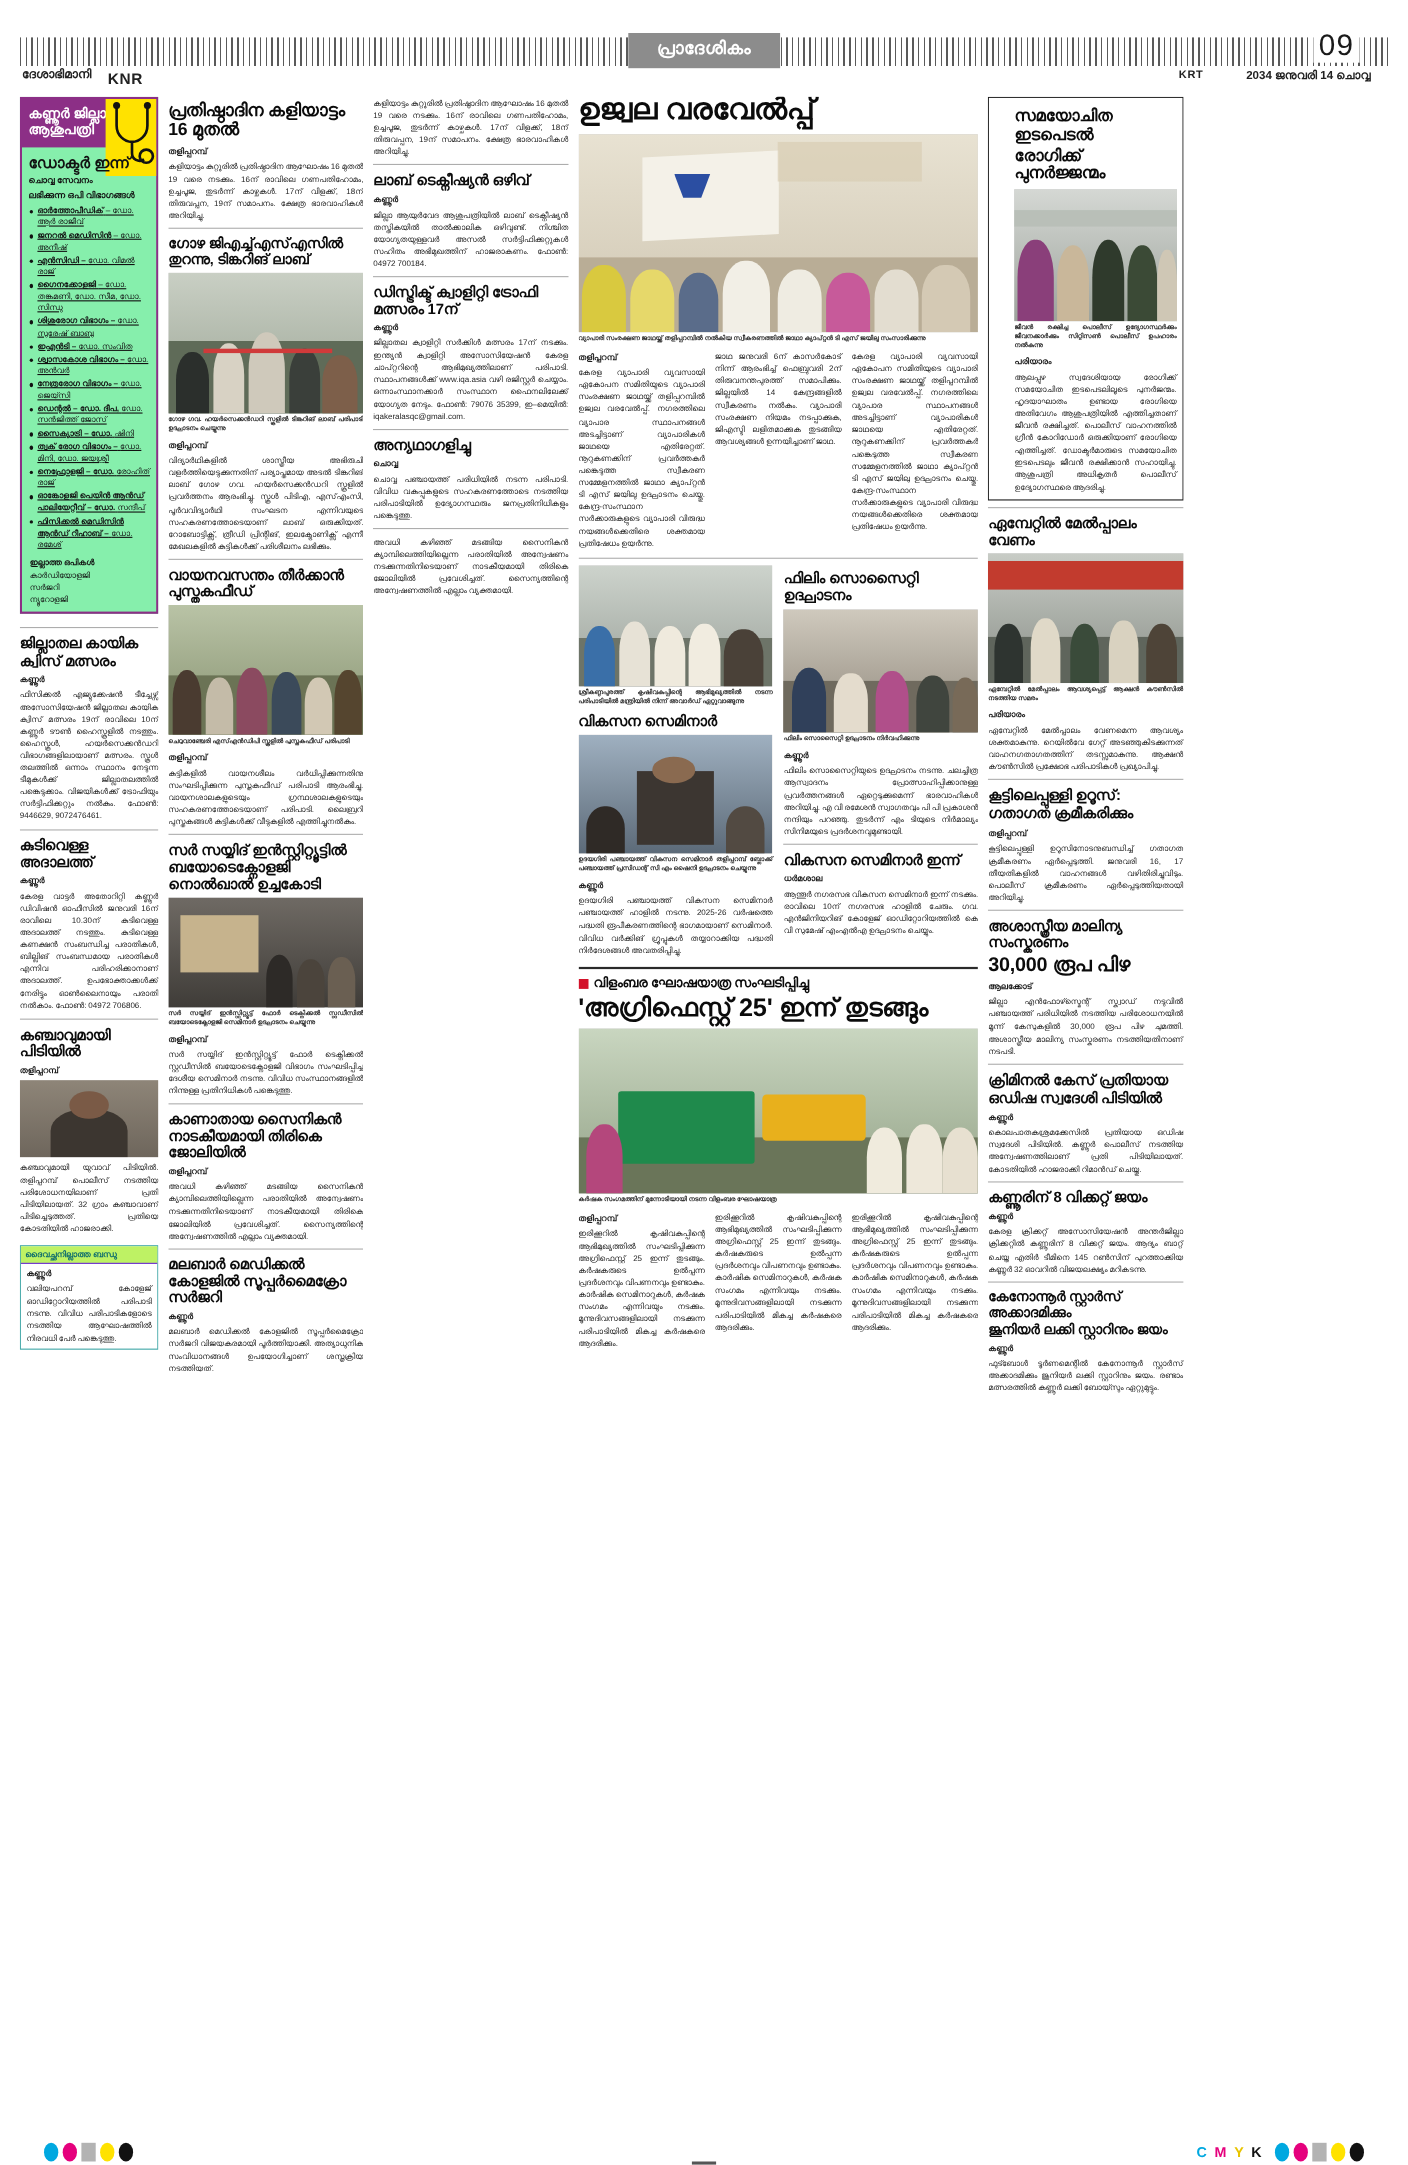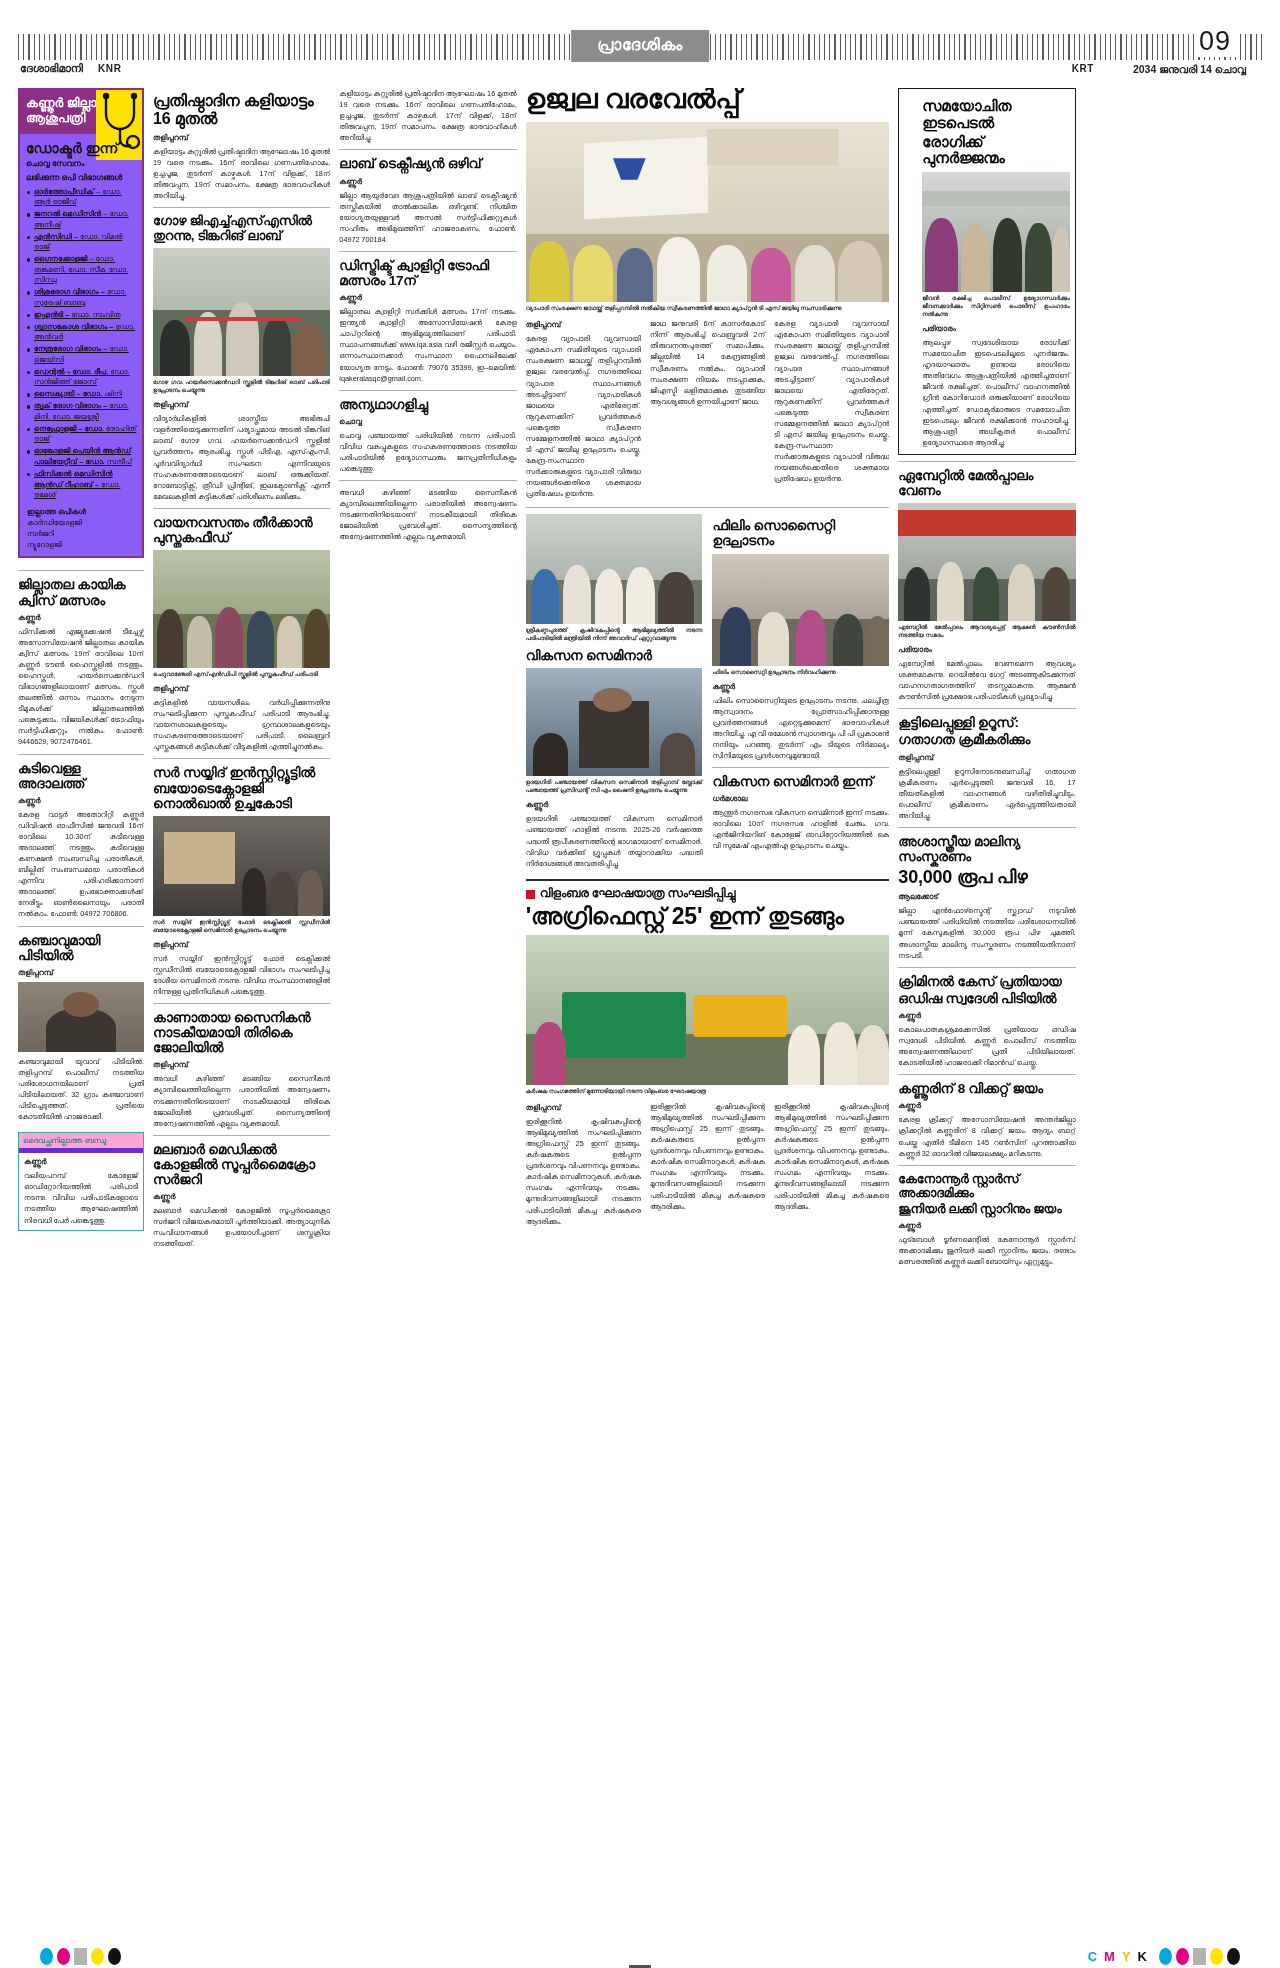--- a/index.html
+++ b/index.html
@@ -54,21 +54,21 @@
     position: absolute;
     top: 34px; left: 0; right: 0;
     height: 16px;
   }
   .brand {
     position: absolute; left: 2px; top: 0;
     font-size: 11px; font-weight: 700; color: #222;
   }
   .edition {
     position: absolute; left: 80px; top: 1px;
-    font-size: 10px; font-weight: 700; color: #222; letter-spacing: .6px;
+    font-size: 14px; font-weight: 700; color: #222; letter-spacing: .6px;
   }
   .krt {
     position: absolute; right: 168px; top: 1px;
     font-size: 10px; font-weight: 700; color: #222; letter-spacing: .6px;
   }
   .date {
     position: absolute; right: 16px; top: 1px;
     font-size: 10.5px; font-weight: 600; color: #222;
   }
 
@@ -127,21 +127,21 @@
     background: #cfcfcf;
     overflow: hidden;
   }
   .photo .sky { position: absolute; inset: 0; }
   .ppl { position: absolute; bottom: 0; border-radius: 46% 46% 0 0; }
 
   
   .docbox {
     border: 2px solid #8c2f86;
     padding: 0 0 6px 0;
-    background: #8b5cf6;
+    background: #86efac;
   }
   .dochead {
     background: #8c2f86;
     color: #fff;
     padding: 6px 6px 5px 6px;
     font-size: 12.5px;
     font-weight: 700;
     line-height: 1.18;
     position: relative;
     min-height: 44px;
@@ -178,24 +178,24 @@
     background: #111;
   }
   .doclist li b { font-weight: 700; }
   .doclist li .dr { font-weight: 400; }
   .docfoot { padding: 4px 6px 0 7px; font-size: 7.4px; line-height: 1.5; }
   .docfoot .t { font-weight: 700; }
 
   
   .notebox { border: 1px solid #3da6a6; padding: 4px 5px; }
   .notehead {
-    background: #f9a8d4; color: #0e6d6d;
-    font-size: 7.6px; font-weight: 400;
+    background: #bef264; color: #0e6d6d;
+    font-size: 7.6px; font-weight: 700;
     padding: 2.5px 4px; margin: -4px -5px 4px -5px;
-    border-bottom: 5px solid #6d28d9;
+    border-bottom: 1px solid #6d28d9;
   }
   .redsq { display:inline-block; width:9px; height:9px; background:#d3122a; margin-right:5px; vertical-align: middle;}
 
   
   .footmarks { position: absolute; left: 0; right: 0; bottom: 22px; height: 26px; }
   .dots { position: absolute; display: flex; align-items: center; gap: 4px; }
   .dots .d { width: 13px; height: 17px; border-radius: 50%; }
   .cmyk-letters { display: flex; gap: 7px; margin-right: 8px; font-size: 13px; font-weight: 700; }
   .dash { position: absolute; left: 50%; transform: translateX(-50%); bottom: 6px;
           width: 22px; height: 3px; background: #555; }

